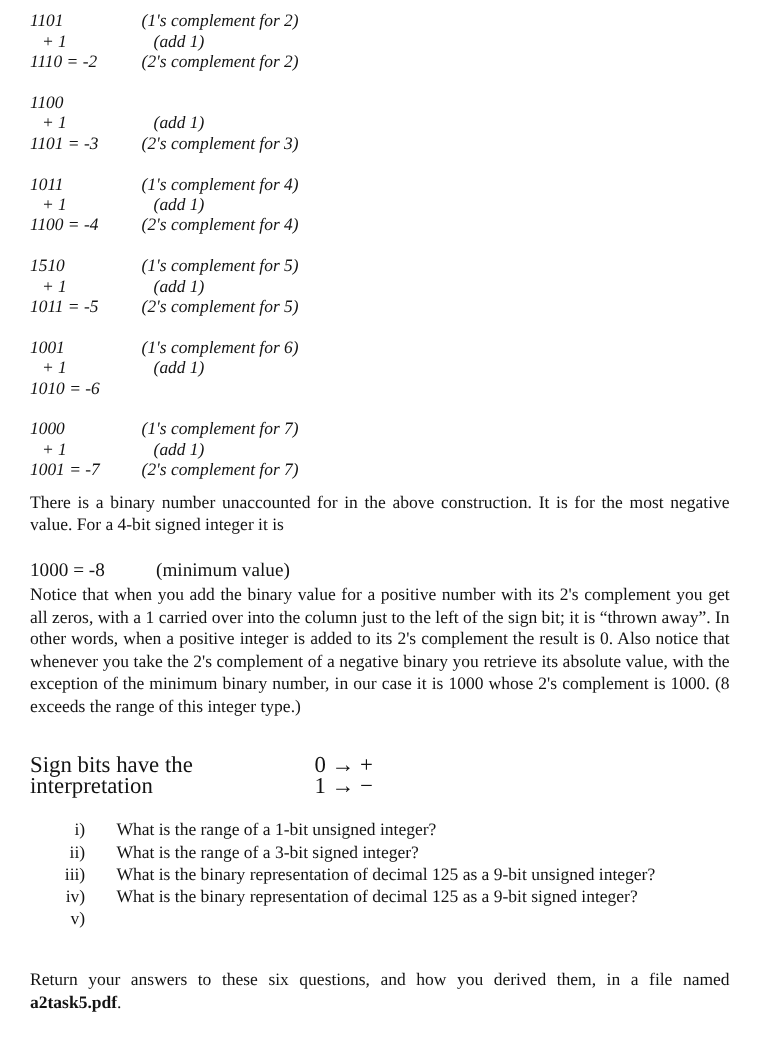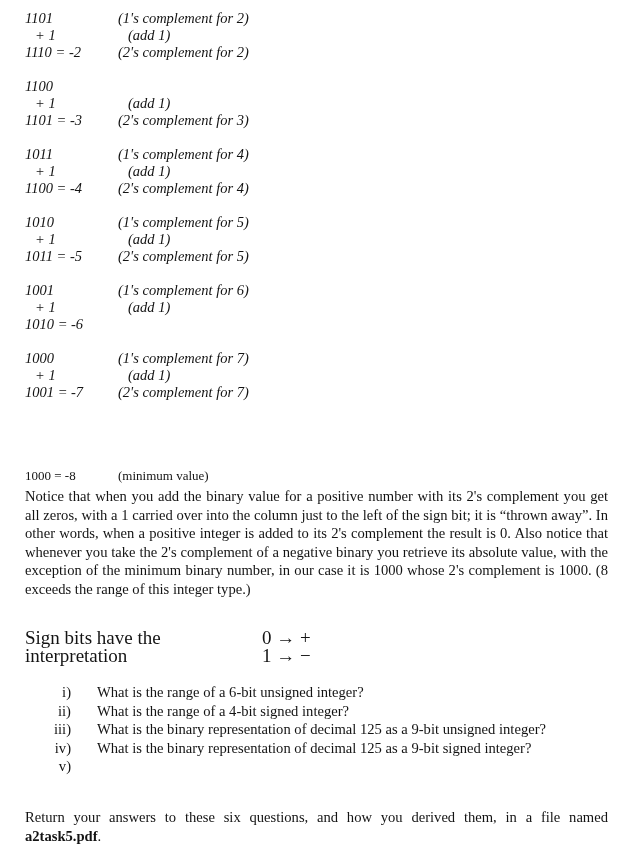--- a/index.html
+++ b/index.html
@@ -69,22 +69,23 @@
 
   #para-unaccounted { top: 410px; }
   #minvalue-line   { top: 467px; }
   #para-notice     { top: 487px; }
   #signbits-block  { top: 629px; }
   #questions-block { top: 683px; }
   #para-return     { top: 808px; }
 
   .minvalue-row {
     display: flex;
-    font-size: 13px;
+    font-size: 16px;
     line-height: 17px;
+    gap: 12px;
   }
   .minvalue-bits {
     width: 93px;
     flex: 0 0 93px;
     white-space: pre;
   }
 
   
   .signbits-row {
     display: flex;
@@ -172,21 +173,21 @@
         <span class="comp-desc">(add 1)</span>
       </div>
       <div class="comp-row">
         <span class="comp-bits">1100 = -4</span>
         <span class="comp-desc">(2's complement for 4)</span>
       </div>
     </div>
 
     <div class="comp-group">
       <div class="comp-row">
-        <span class="comp-bits">1010</span>
+        <span class="comp-bits">1510</span>
         <span class="comp-desc">(1's complement for 5)</span>
       </div>
       <div class="comp-row">
         <span class="comp-bits indent">+ 1</span>
         <span class="comp-desc">(add 1)</span>
       </div>
       <div class="comp-row">
         <span class="comp-bits">1011 = -5</span>
         <span class="comp-desc">(2's complement for 5)</span>
       </div>
@@ -216,20 +217,21 @@
         <span class="comp-desc">(add 1)</span>
       </div>
       <div class="comp-row">
         <span class="comp-bits">1001 = -7</span>
         <span class="comp-desc">(2's complement for 7)</span>
       </div>
     </div>
 
   </div>
 
+  <div class="para" id="para-unaccounted">There is a binary number unaccounted for in the above construction. It is for the most negative value. For a 4-bit signed integer it is</div>
 
   <div class="para nojustify" id="minvalue-line">
     <div class="minvalue-row">
       <span class="minvalue-bits">1000 = -8</span>
       <span>(minimum value)</span>
     </div>
   </div>
 
   <div class="para" id="para-notice">Notice that when you add the binary value for a positive number with its 2's complement you get all zeros, with a 1 carried over into the column just to the left of the sign bit; it is “thrown away”. In other words, when a positive integer is added to its 2's complement the result is 0. Also notice that whenever you take the 2's complement of a negative binary you retrieve its absolute value, with the exception of the minimum binary number, in our case it is 1000 whose 2's complement is 1000. (8 exceeds the range of this integer type.)</div>
 
@@ -239,25 +241,25 @@
       <span class="signbits-map">
         <div>0 → +</div>
         <div>1 → −</div>
       </span>
     </div>
   </div>
 
   <div class="para nojustify" id="questions-block">
     <div class="q-row">
       <span class="q-num">i)</span>
-      <span class="q-text">What is the range of a 6-bit unsigned integer?</span>
+      <span class="q-text">What is the range of a 1-bit unsigned integer?</span>
     </div>
     <div class="q-row">
       <span class="q-num">ii)</span>
-      <span class="q-text">What is the range of a 4-bit signed integer?</span>
+      <span class="q-text">What is the range of a 3-bit signed integer?</span>
     </div>
     <div class="q-row">
       <span class="q-num">iii)</span>
       <span class="q-text">What is the binary representation of decimal 125 as a 9-bit unsigned integer?</span>
     </div>
     <div class="q-row">
       <span class="q-num">iv)</span>
       <span class="q-text">What is the binary representation of decimal 125 as a 9-bit signed integer?</span>
     </div>
     <div class="q-row">

